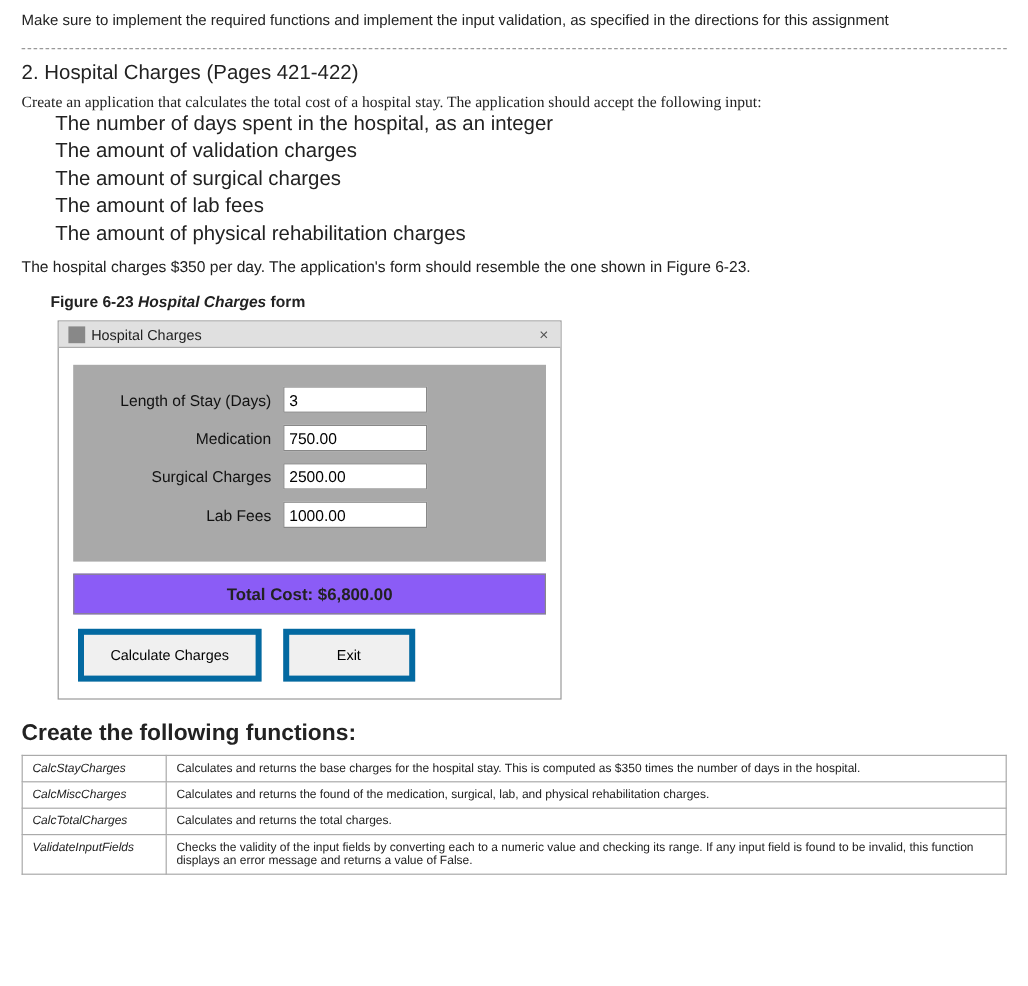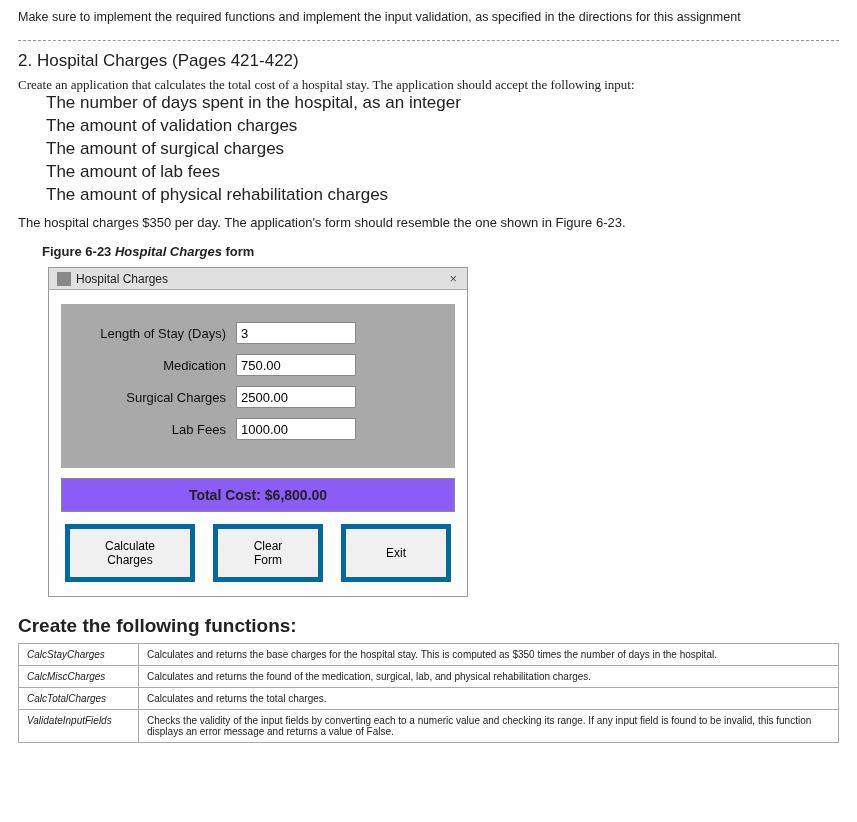--- a/index.html
+++ b/index.html
@@ -225,21 +225,20 @@
       <div class="form-row">
         <label class="form-label">Lab Fees</label>
         <input class="form-input" type="text" value="1000.00" style="">
       </div>
     </div>
 
     <div class="total-cost-box">Total Cost: $6,800.00</div>
 
     <div class="btn-row">
       <button class="win-btn">Calculate Charges</button>
-      <button class="win-btn">Clear Form</button>
       <button class="win-btn">Exit</button>
     </div>
   </div>
 </div>
 
 <p class="create-functions-title">Create the following functions:</p>
 
 <table class="functions-table">
   <tbody>
     <tr>

